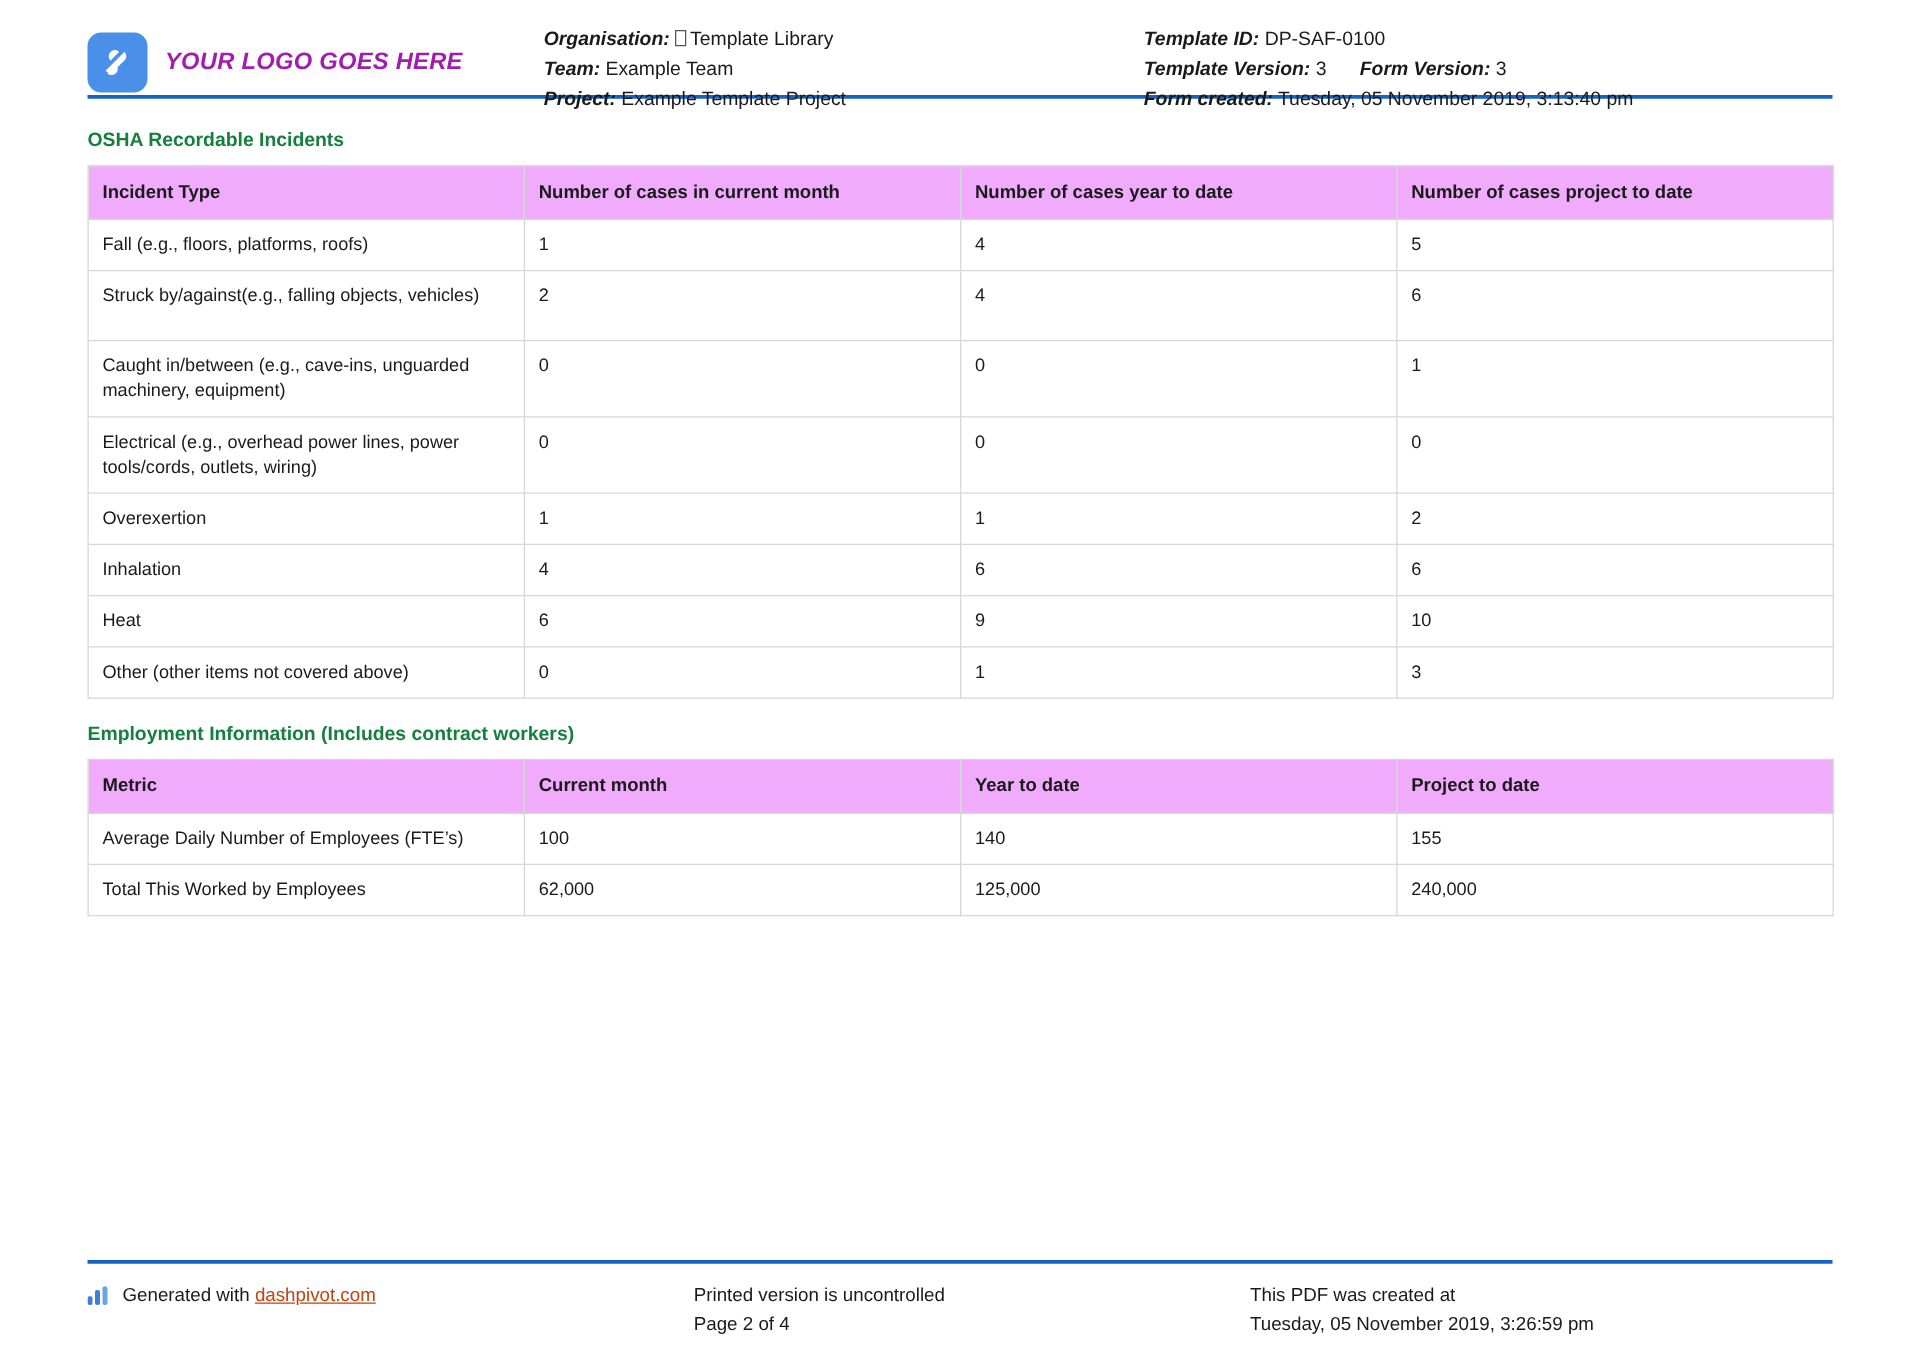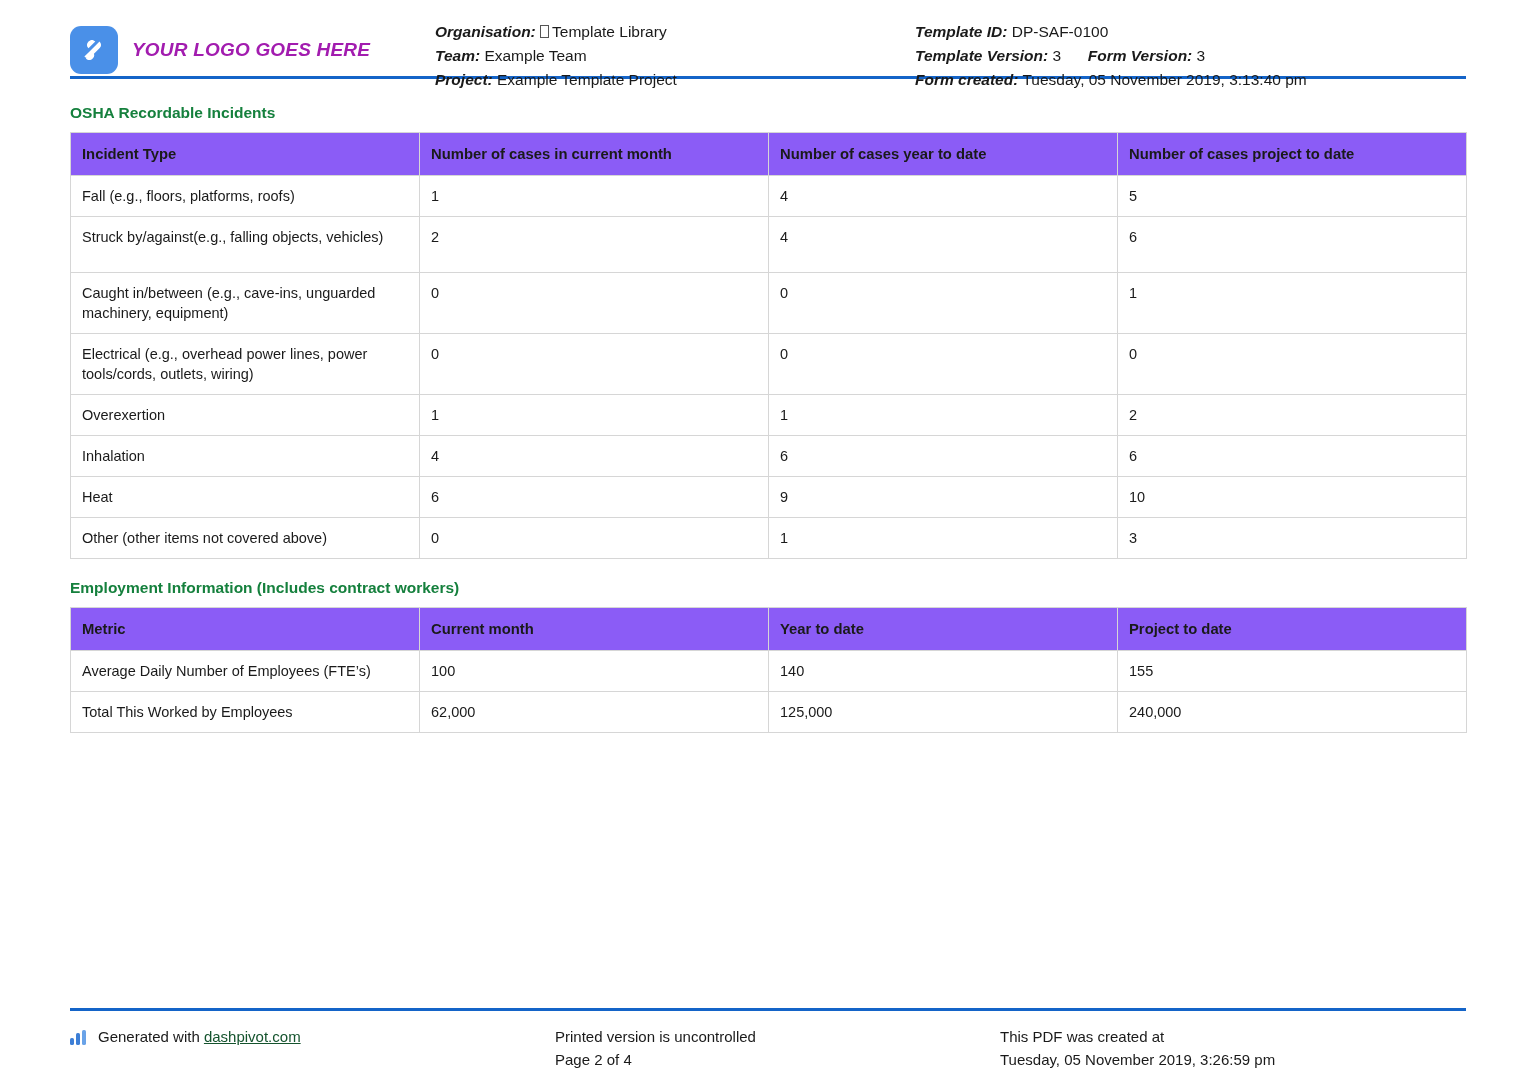--- a/index.html
+++ b/index.html
@@ -92,21 +92,21 @@
   table.grid th, table.grid td {
     border: 1px solid #d6d6d6;
     text-align: left;
     vertical-align: top;
     padding: 10px 10px 10px 11px;
     line-height: 20px;
     color: #1a1a1a;
     font-weight: normal;
   }
   table.grid thead th {
-    background: #8b5cf6;
+    background: #f0abfc;
     font-weight: bold;
     padding-top: 11px;
     padding-bottom: 11px;
     font-size: 14.8px;
   }
   table.grid td.tall { height: 56px; }
   .c1 { width: 349px; }
   .c2 { width: 349px; }
   .c3 { width: 349px; }
   .c4 { width: 349px; }
@@ -132,21 +132,21 @@
   .fc-left { flex: 0 0 485px; display: flex; align-items: flex-start; }
   .fc-mid { flex: 0 0 445px; }
   .fc-right { flex: 1 1 auto; }
   .bars-icon {
     display: inline-block;
     margin-right: 9px;
     margin-top: 3px;
     flex: 0 0 auto;
   }
   .link {
-    color: #14532d;
+    color: #c2410c;
     text-decoration: underline;
   }
   .missing-glyph {
     display: inline-block;
     width: 9px;
     height: 13px;
     border: 1px solid #555;
     margin-right: 3px;
     vertical-align: -1px;
   }

